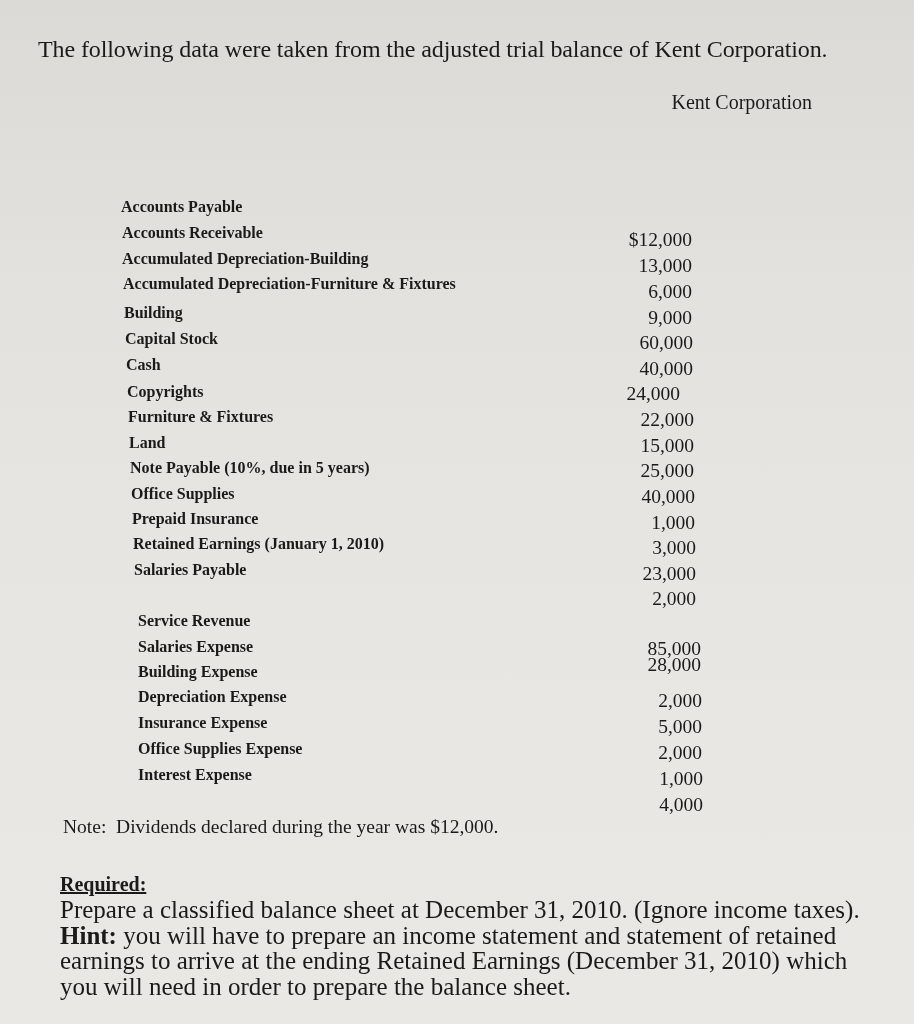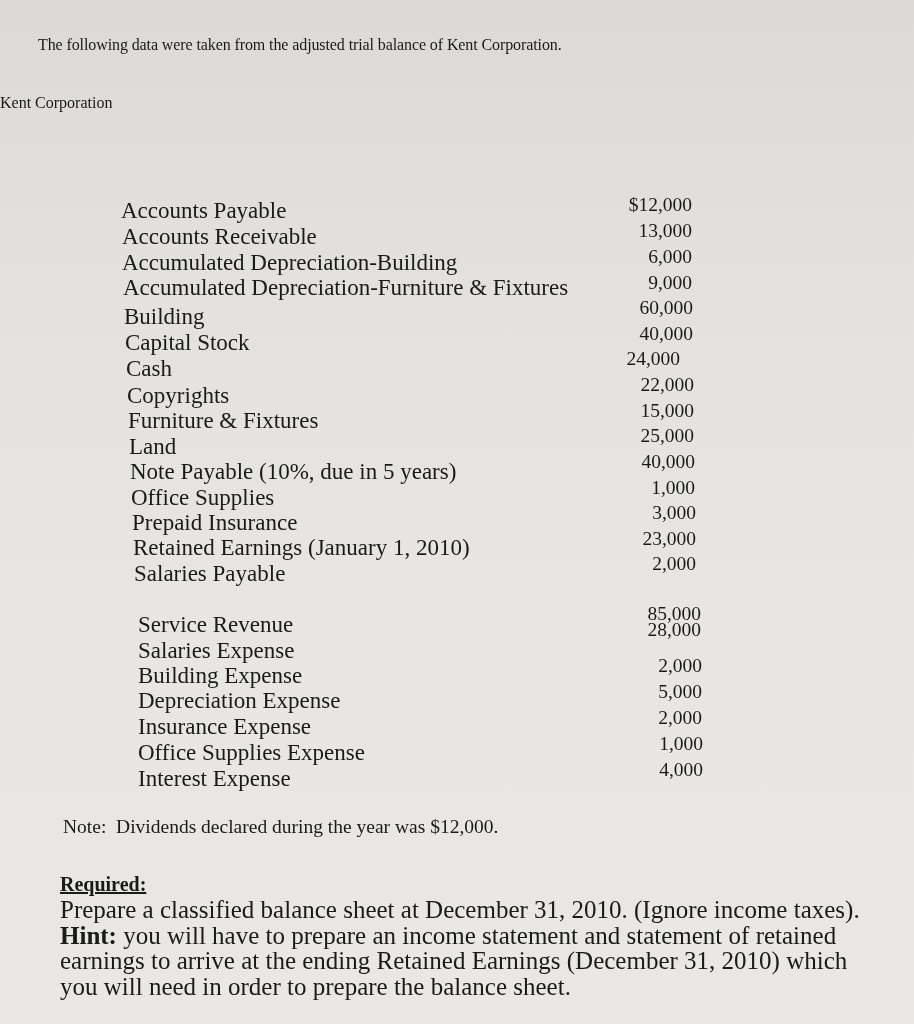--- a/index.html
+++ b/index.html
@@ -4,25 +4,25 @@
   <style>
     html, body { margin: 0; padding: 0; }
     body {
       width: 914px; height: 1024px; overflow: hidden;
       background: linear-gradient(180deg, #dcdad6 0%, #e4e2de 30%, #e8e6e2 60%, #eae8e4 100%);
       font-family: "Liberation Serif", "DejaVu Serif", serif;
       color: #1a1a1a;
       position: relative;
     }
     .page { position: absolute; inset: 0; }
-    .intro { position: absolute; left: 38px; top: 36px; font-size: 16px; letter-spacing: -0.1px; }
-    .heading { position: absolute; left: 0; width: 812px; text-align: left; font-size: 16px; line-height: 27px; top: 89px; }
+    .intro { position: absolute; left: 38px; top: 36px; font-size: 24px; letter-spacing: -0.1px; }
+    .heading { position: absolute; left: 0; width: 812px; text-align: right; font-size: 20px; line-height: 27px; top: 89px; }
     .heading div { white-space: nowrap; }
-    .row { position: absolute; font-size: 23px; white-space: nowrap; }
-    .amt { position: absolute; font-size: 19.5px; text-align: right; white-space: nowrap; }
+    .row { position: absolute; font-size: 16px; white-space: nowrap; font-weight: bold; }
+    .amt { position: absolute; font-size: 19.5px; text-align: right; white-space: nowrap; margin-top: 35px; }
     .note { position: absolute; left: 63px; top: 816px; font-size: 19.5px; }
     .note b { font-weight: normal; }
     .req-title { position: absolute; left: 60px; top: 873px; font-size: 20px; font-weight: bold; text-decoration: underline; }
     .req-body { position: absolute; left: 60px; top: 897px; width: 830px; font-size: 25px; line-height: 25.5px; }
     .req-body b { font-weight: bold; }
   </style>
 </head>
 <body>
 
 <div class="page">

